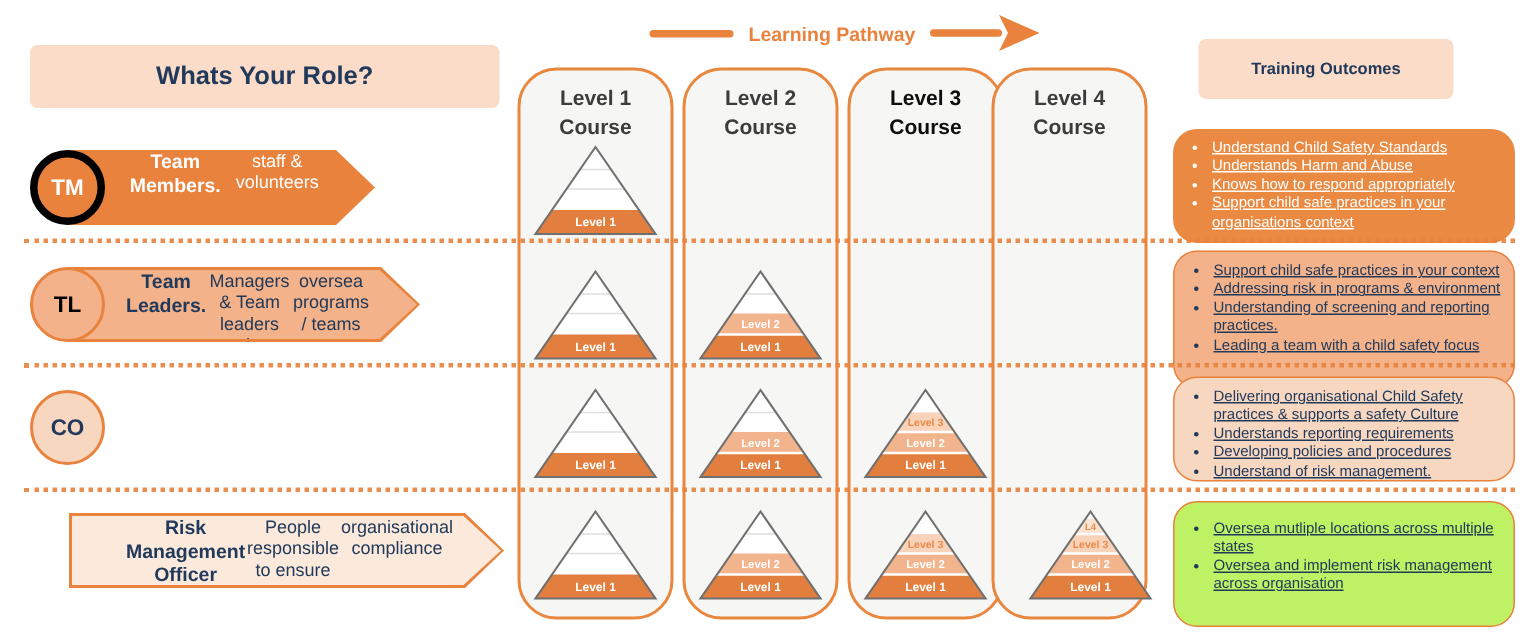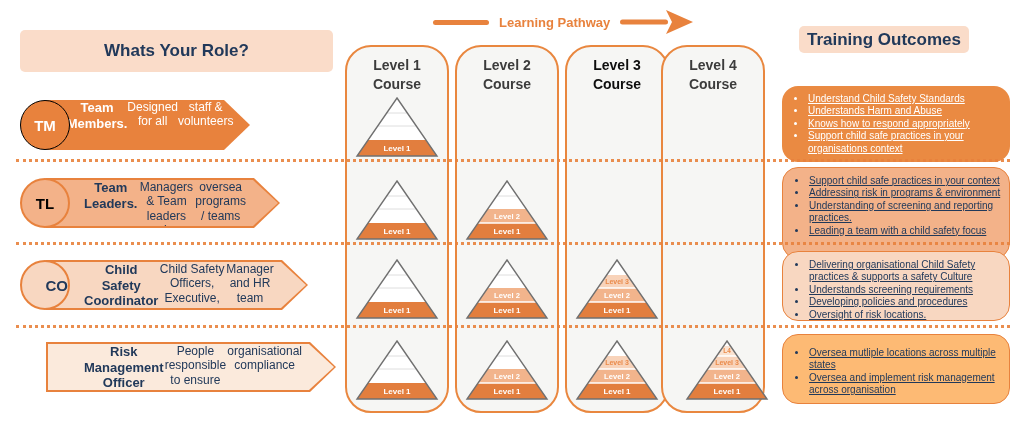--- a/index.html
+++ b/index.html
@@ -8,36 +8,36 @@
     position:relative; width:1024px; height:421px; overflow:hidden;
     font-family:"Liberation Sans", sans-serif; background:#ffffff;
   }
   
   .panel-header {
     position:absolute; background:#fadcc9; border-radius:5px;
     display:flex; align-items:center; justify-content:center;
     color:#21395a; font-weight:700;
   }
   #role-header   { left:20px;  top:30px; width:313px; height:42px; font-size:17px; }
-  #training-header { left:799px; top:26px; width:170px; height:27px; font-size:17px; }
+  #training-header { left:799px; top:26px; width:170px; height:40px; font-size:11px; }
 
   
   #pathway { position:absolute; left:433px; top:9px; display:flex; align-items:center; gap:10px; }
   #pathway .dash { width:56px; height:5px; background:#e8823d; border-radius:2.5px; }
   #pathway .label { color:#e8823d; font-weight:700; font-size:13px; white-space:nowrap; }
 
   
   .role-circle {
     position:absolute; width:50px; height:50px; border-radius:50%;
     display:flex; align-items:center; justify-content:center;
     font-weight:700; font-size:15px; z-index:3;
   }
-  .circle-tm  { left:20px; top:100px; background:#e8823d; border:1px solid #000000; color:#ffffff; }
+  .circle-tm  { left:20px; top:100px; background:#e8823d; border:5px solid #000000; color:#ffffff; }
   .circle-tl  { left:20px; top:178px; background:#f3b289; border:2.5px solid #e8823d; color:#000000; }
-  .circle-co  { left:20px; top:260px; background:#f8d7c1; border:2.5px solid #e8823d; color:#21395a;justify-content:flex-end; }
+  .circle-co  { left:20px; top:260px; background:#f8d7c1; border:2.5px solid #e8823d; color:#21395a; }
   .circle-rmo { left:20px; top:342px; background:#fbeadc; border:2.5px solid #e8823d; color:#21395a; font-size:14px; }
 
   .arrow { position:absolute; height:50px; z-index:2;
     clip-path:polygon(0 0, calc(100% - 26px) 0, 100% 50%, calc(100% - 26px) 100%, 0 100%); }
   .arrow-solid { background:#e8823d; }
   .arrow-bordered { background:#e8823d; }
   .arrow-in { position:absolute; inset:2px;
     clip-path:polygon(0 0, calc(100% - 25px) 0, 100% 50%, calc(100% - 25px) 100%, 0 100%);
     display:flex; flex-direction:row; justify-content:center; text-align:center;
     padding:0 32px 0 36px; color:#21395a; }
@@ -70,21 +70,21 @@
   .pyramid text { font-family:"Liberation Sans", sans-serif; }
 
   
   .outcome-box { position:absolute; left:782px; width:228px; border-radius:16px;
     padding:7px 8px 7px 8px; z-index:2;text-decoration:underline; }
   .outcome-box ul { margin:0; padding-left:17px; font-size:10px; line-height:1.24; }
   .outcome-box li { padding-left:1px; }
   #out-tm  { top:86px;  height:76px; background:#ea8a42; color:#ffffff; }
   #out-tl  { top:167px; height:92px; background:#f3b289; border:1.5px solid #e8823d; color:#21395a; }
   #out-co  { top:251px; height:70px; background:#f8d7c1; border:1.5px solid #e8823d; color:#21395a; }
-  #out-rmo { top:334px; height:70px; background:#fdba74; border:1.5px solid #e8823d; color:#21395a; padding-top:12px; }
+  #out-rmo { top:334px; height:84px; background:#bef264; border:1.5px solid #e8823d; color:#21395a; padding-top:12px; }
 </style>
 </head>
 <body>
 
 <div id="canvas">
 
   <div id="pathway">
     <span class="dash"></span>
     <span class="label">Learning Pathway</span>
     <svg width="74" height="26" viewBox="0 0 74 26">
@@ -96,45 +96,37 @@
   <div id="role-header" class="panel-header">
     <span>Whats Your Role?</span>
   </div>
 
   <div class="role-circle circle-tm">
     <span>TM</span>
   </div>
   <div class="arrow arrow-solid arrow-tm">
     <div class="arrow-in">
       <div class="role-title">Team Members.</div>
-      <div class="role-line">Designed for all</div>
       <div class="role-line">staff &amp; volunteers</div>
     </div>
   </div>
 
   <div class="role-circle circle-tl">
     <span>TL</span>
   </div>
   <div class="arrow arrow-bordered arrow-tl">
     <div class="arrow-in fill-tl">
       <div class="role-title">Team Leaders.</div>
       <div class="role-line">Managers &amp; Team leaders who</div>
       <div class="role-line">oversea programs / teams</div>
     </div>
   </div>
 
   <div class="role-circle circle-co">
     <span>CO</span>
-  </div>
-  <div class="arrow arrow-bordered arrow-co">
-    <div class="arrow-in fill-co">
-      <div class="role-title">Child Safety Coordinator</div>
-      <div class="role-line">Child Safety Officers, Executive,</div>
-      <div class="role-line">Manager and HR team</div>
-    </div>
   </div>
 
   <div class="arrow arrow-bordered arrow-rmo">
     <div class="arrow-in fill-rmo">
       <div class="role-title">Risk Management Officer</div>
       <div class="role-line">People responsible to ensure</div>
       <div class="role-line">organisational compliance</div>
     </div>
   </div>
 
@@ -357,23 +349,23 @@
     <ul>
       <li>Support child safe practices in your context</li>
       <li>Addressing risk in programs &amp; environment</li>
       <li>Understanding of screening and reporting practices.</li>
       <li>Leading a team with  a child safety focus</li>
     </ul>
   </div>
   <div class="outcome-box" id="out-co">
     <ul>
       <li>Delivering organisational Child Safety practices &amp; supports a safety Culture</li>
-      <li>Understands screening requirements</li>
+      <li>Understands reporting requirements</li>
       <li>Developing policies and procedures</li>
-      <li>Oversight of risk locations.</li>
+      <li>Understand of risk management.</li>
     </ul>
   </div>
   <div class="outcome-box" id="out-rmo">
     <ul>
       <li>Oversea mutliple locations across multiple states</li>
       <li>Oversea and implement risk management across organisation</li>
     </ul>
   </div>
 
 </div>

